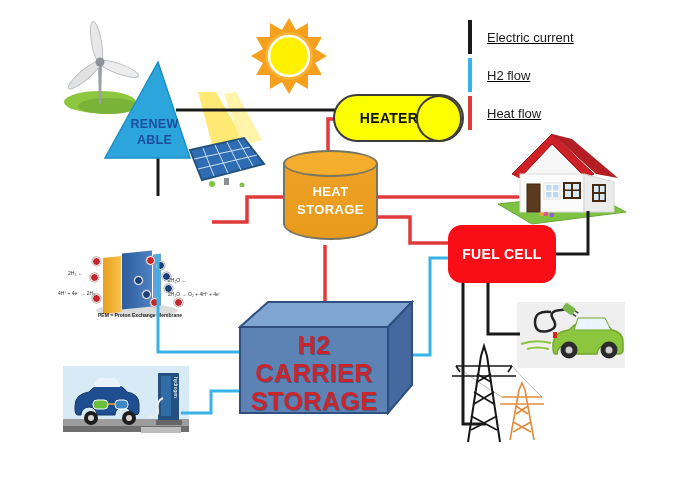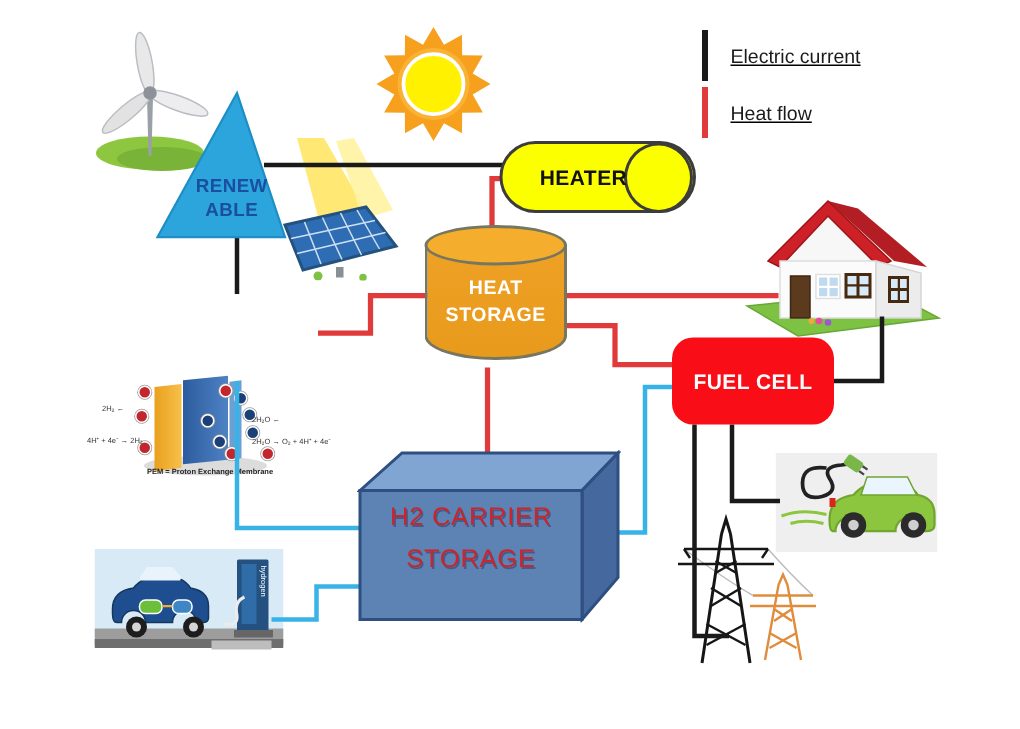--- a/index.html
+++ b/index.html
@@ -41,21 +41,21 @@
      background:var(--electrolyzer_fill);border:3px solid var(--electrolyzer_border);border-radius:12px;
      display:flex;align-items:center;justify-content:center;color:#fff;font-weight:bold;font-size:13.5px;
      letter-spacing:.2px;}
   
   #fuelcell{left:448px;top:225px;width:108px;height:58px;box-sizing:border-box;
      background:var(--fuel_cell_fill);border-radius:14px;display:flex;align-items:center;justify-content:center;
      color:#fff;font-weight:bold;font-size:14px;letter-spacing:.3px;}
   
   #h2box-svg{left:238px;top:300px;}
   #h2box-label{left:244px;top:331px;width:140px;text-align:center;z-index:4;color:var(--box_text);
-     font-weight:normal;font-size:17px;line-height:28px;letter-spacing:.5px;
+     font-weight:bold;font-size:25px;line-height:28px;letter-spacing:.5px;
      text-shadow:1px 1px 0 rgba(43,43,85,.45);}
   
   #legend{left:460px;top:20px;z-index:3;}
   .lg-row{display:flex;align-items:center;margin-bottom:4px;text-decoration:underline;}
   .lg-bar{width:4px;height:34px;margin-left:8px;}
   .lg-electric{background:var(--wire_electric);}
   .lg-h2{background:var(--wire_h2);}
   .lg-heat{background:var(--wire_heat);}
   .lg-label{margin-left:15px;font-size:13px;color:#1b1b1b;}
   
@@ -290,18 +290,22 @@
     <div>H2 CARRIER</div>
     <div>STORAGE</div>
   </div>
 
   <div class="abs" id="legend">
     <div class="lg-row">
       <div class="lg-bar lg-electric"></div>
       <span class="lg-label">Electric current</span>
     </div>
     <div class="lg-row">
+      <div class="lg-bar lg-h2"></div>
+      <span class="lg-label">H2 flow</span>
+    </div>
+    <div class="lg-row">
       <div class="lg-bar lg-heat"></div>
       <span class="lg-label">Heat flow</span>
     </div>
   </div>
 
 </div>
 
 </body></html>

